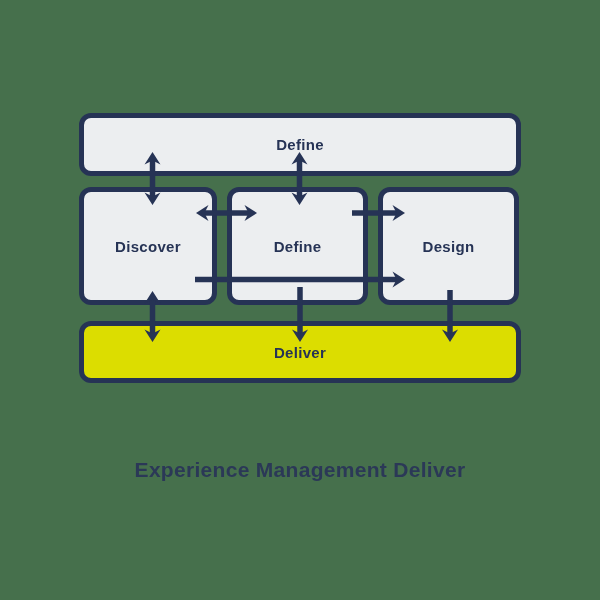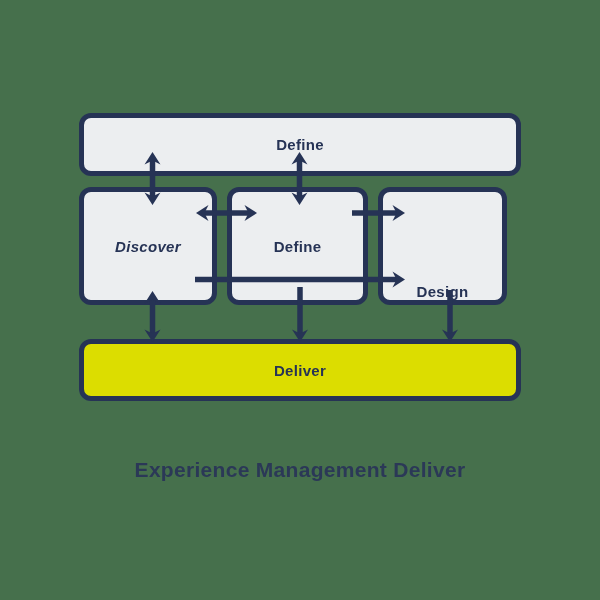--- a/index.html
+++ b/index.html
@@ -27,24 +27,24 @@
     justify-content: center;
   }
   .box-label {
     color: #263355;
     font-weight: bold;
     font-size: 15px;
     letter-spacing: 0.3px;
     white-space: nowrap;
   }
   #box-define   { left: 79px;  top: 113px; width: 442px; height: 63px;  }
-  #box-discover { left: 79px;  top: 187px; width: 138px; height: 118px; font-style: italic; }
+  #box-discover { left: 79px;  top: 187px; width: 138px; height: 118px; }
   #box-dream    { left: 227px; top: 187px; width: 141px; height: 118px; }
-  #box-design   { left: 378px; top: 187px; width: 129px; height: 118px; align-items: flex-end; }
-  #box-deliver  { left: 79px;  top: 321px; width: 442px; height: 62px; background: #dcdd00; margin-top: 18px; }
+  #box-design   { left: 378px; top: 187px; width: 141px; height: 118px; }
+  #box-deliver  { left: 79px;  top: 321px; width: 442px; height: 62px; background: #dcdd00; }
   
   .arrows {
     position: absolute;
     left: 0; top: 0;
     width: 600px;
     height: 600px;
   }
   .arrows line {
     stroke: #263355;
     stroke-width: 5.5px;

